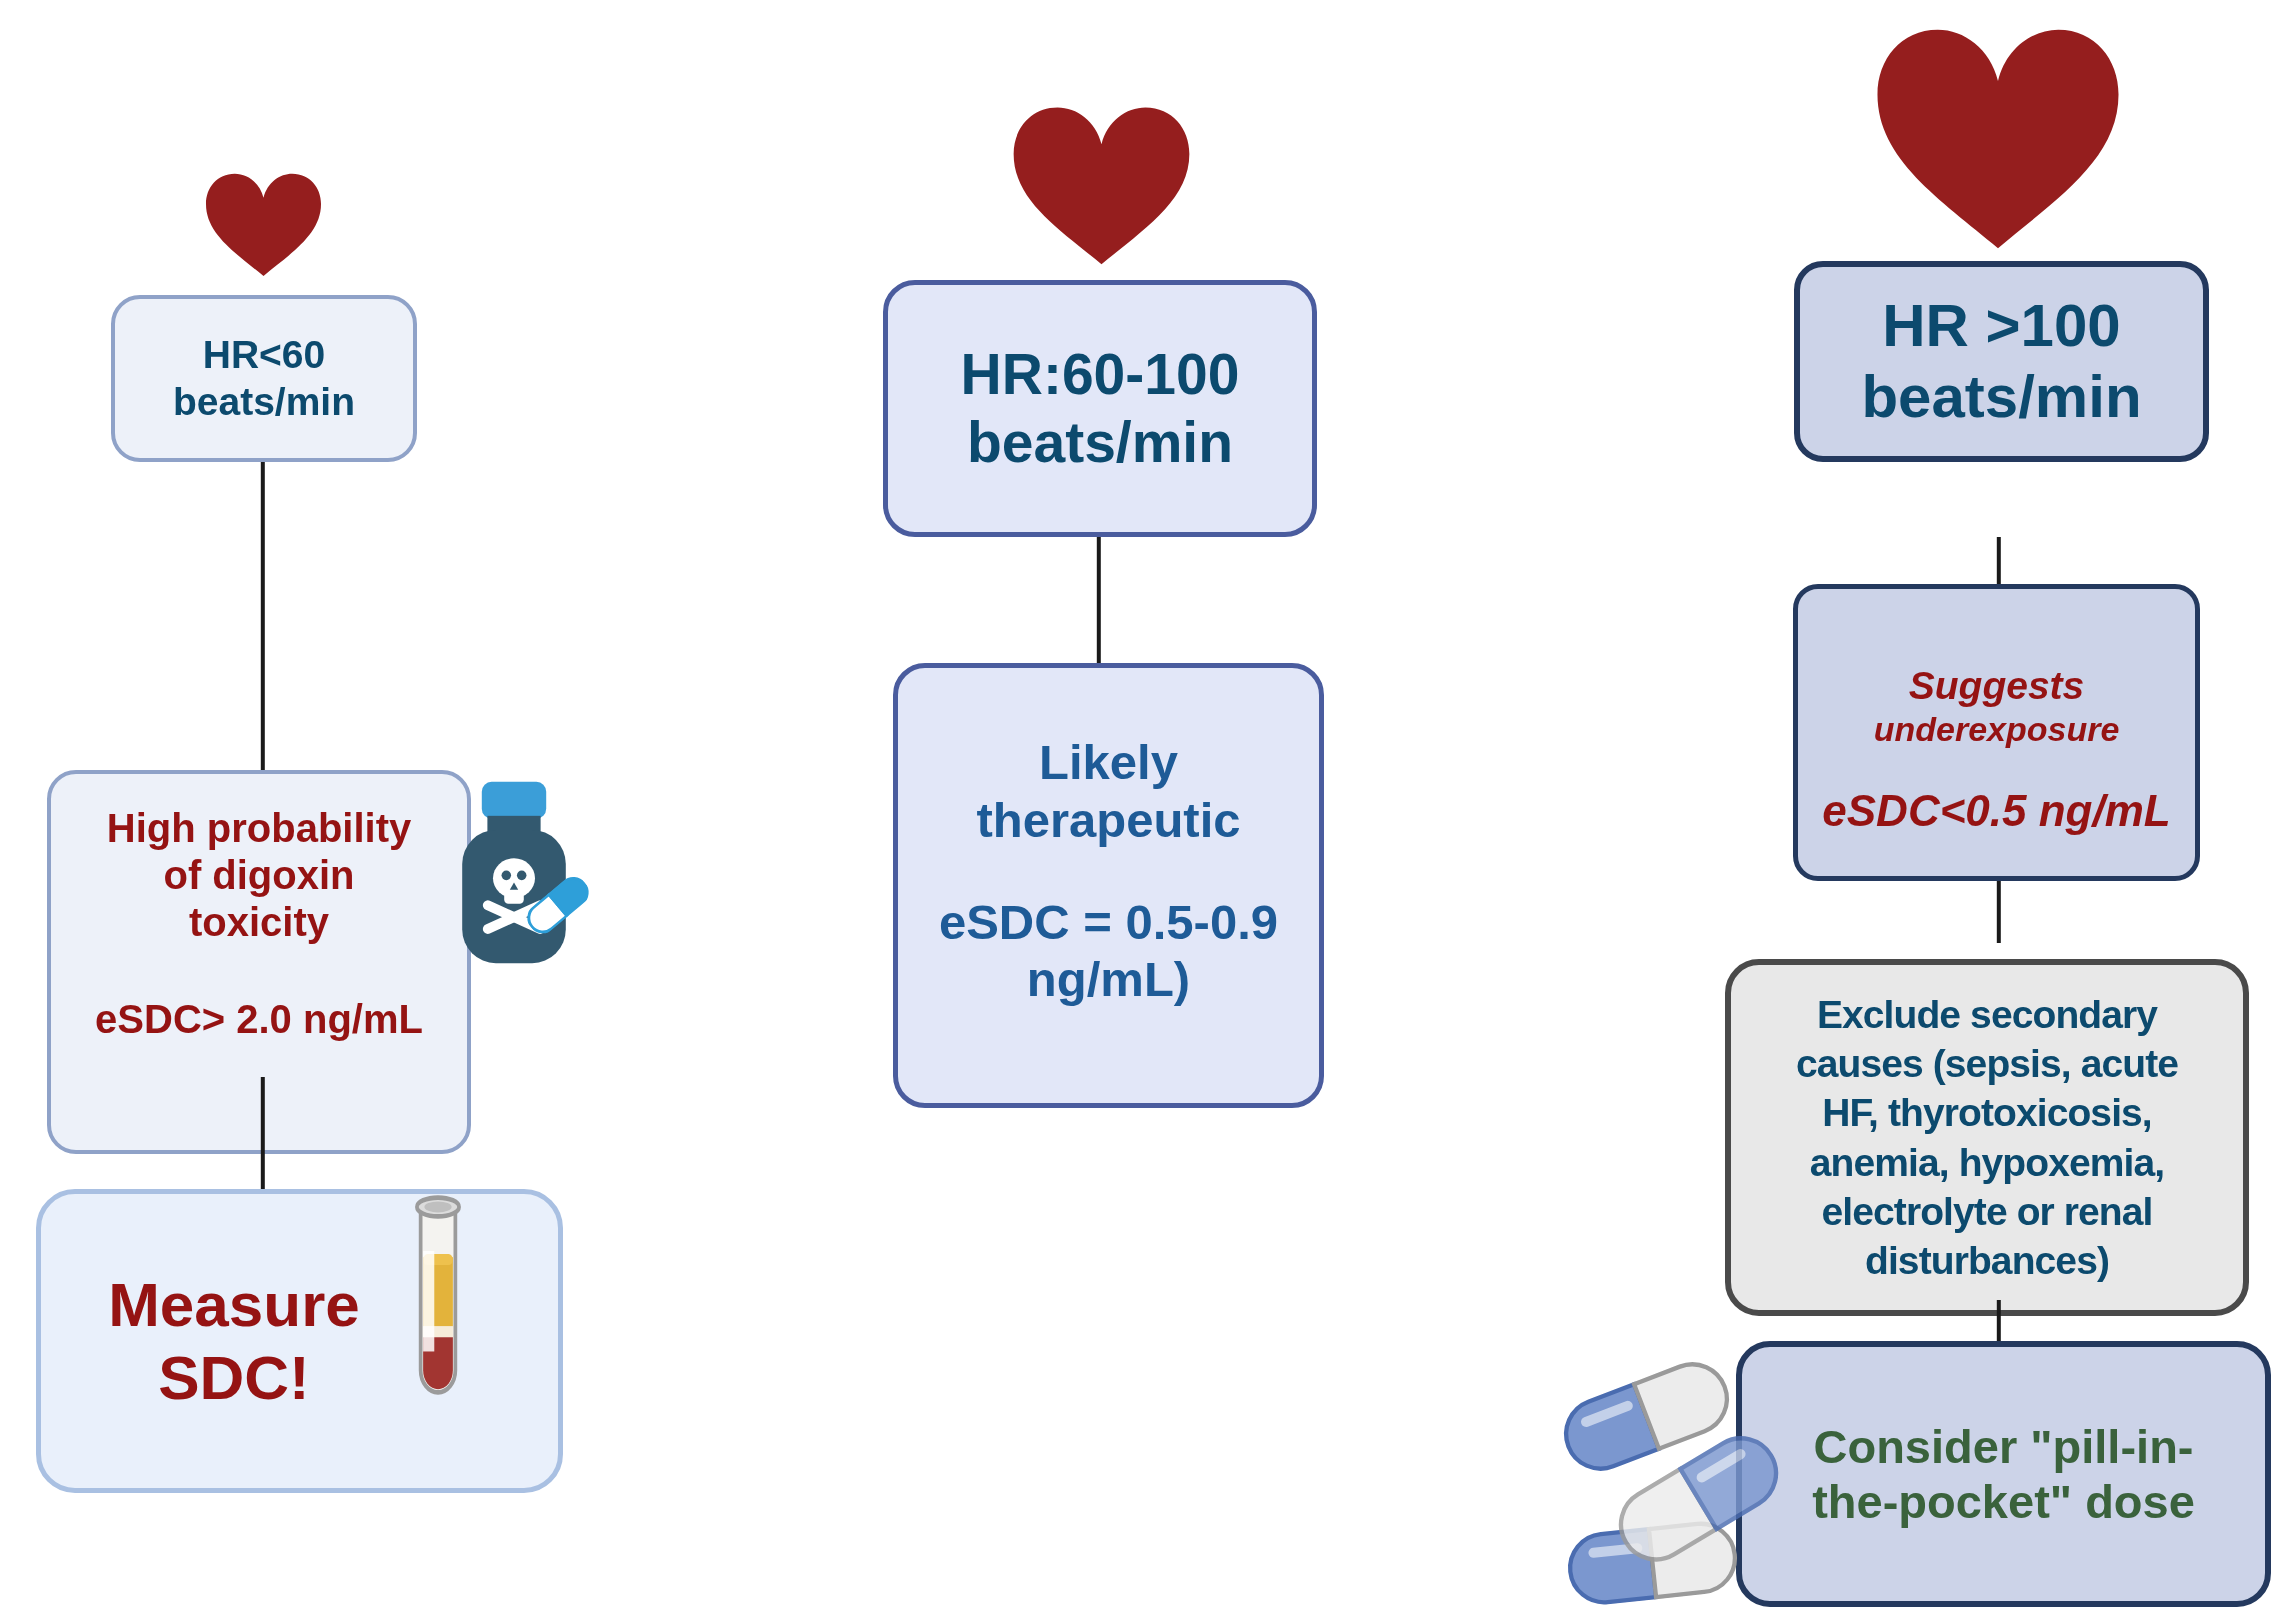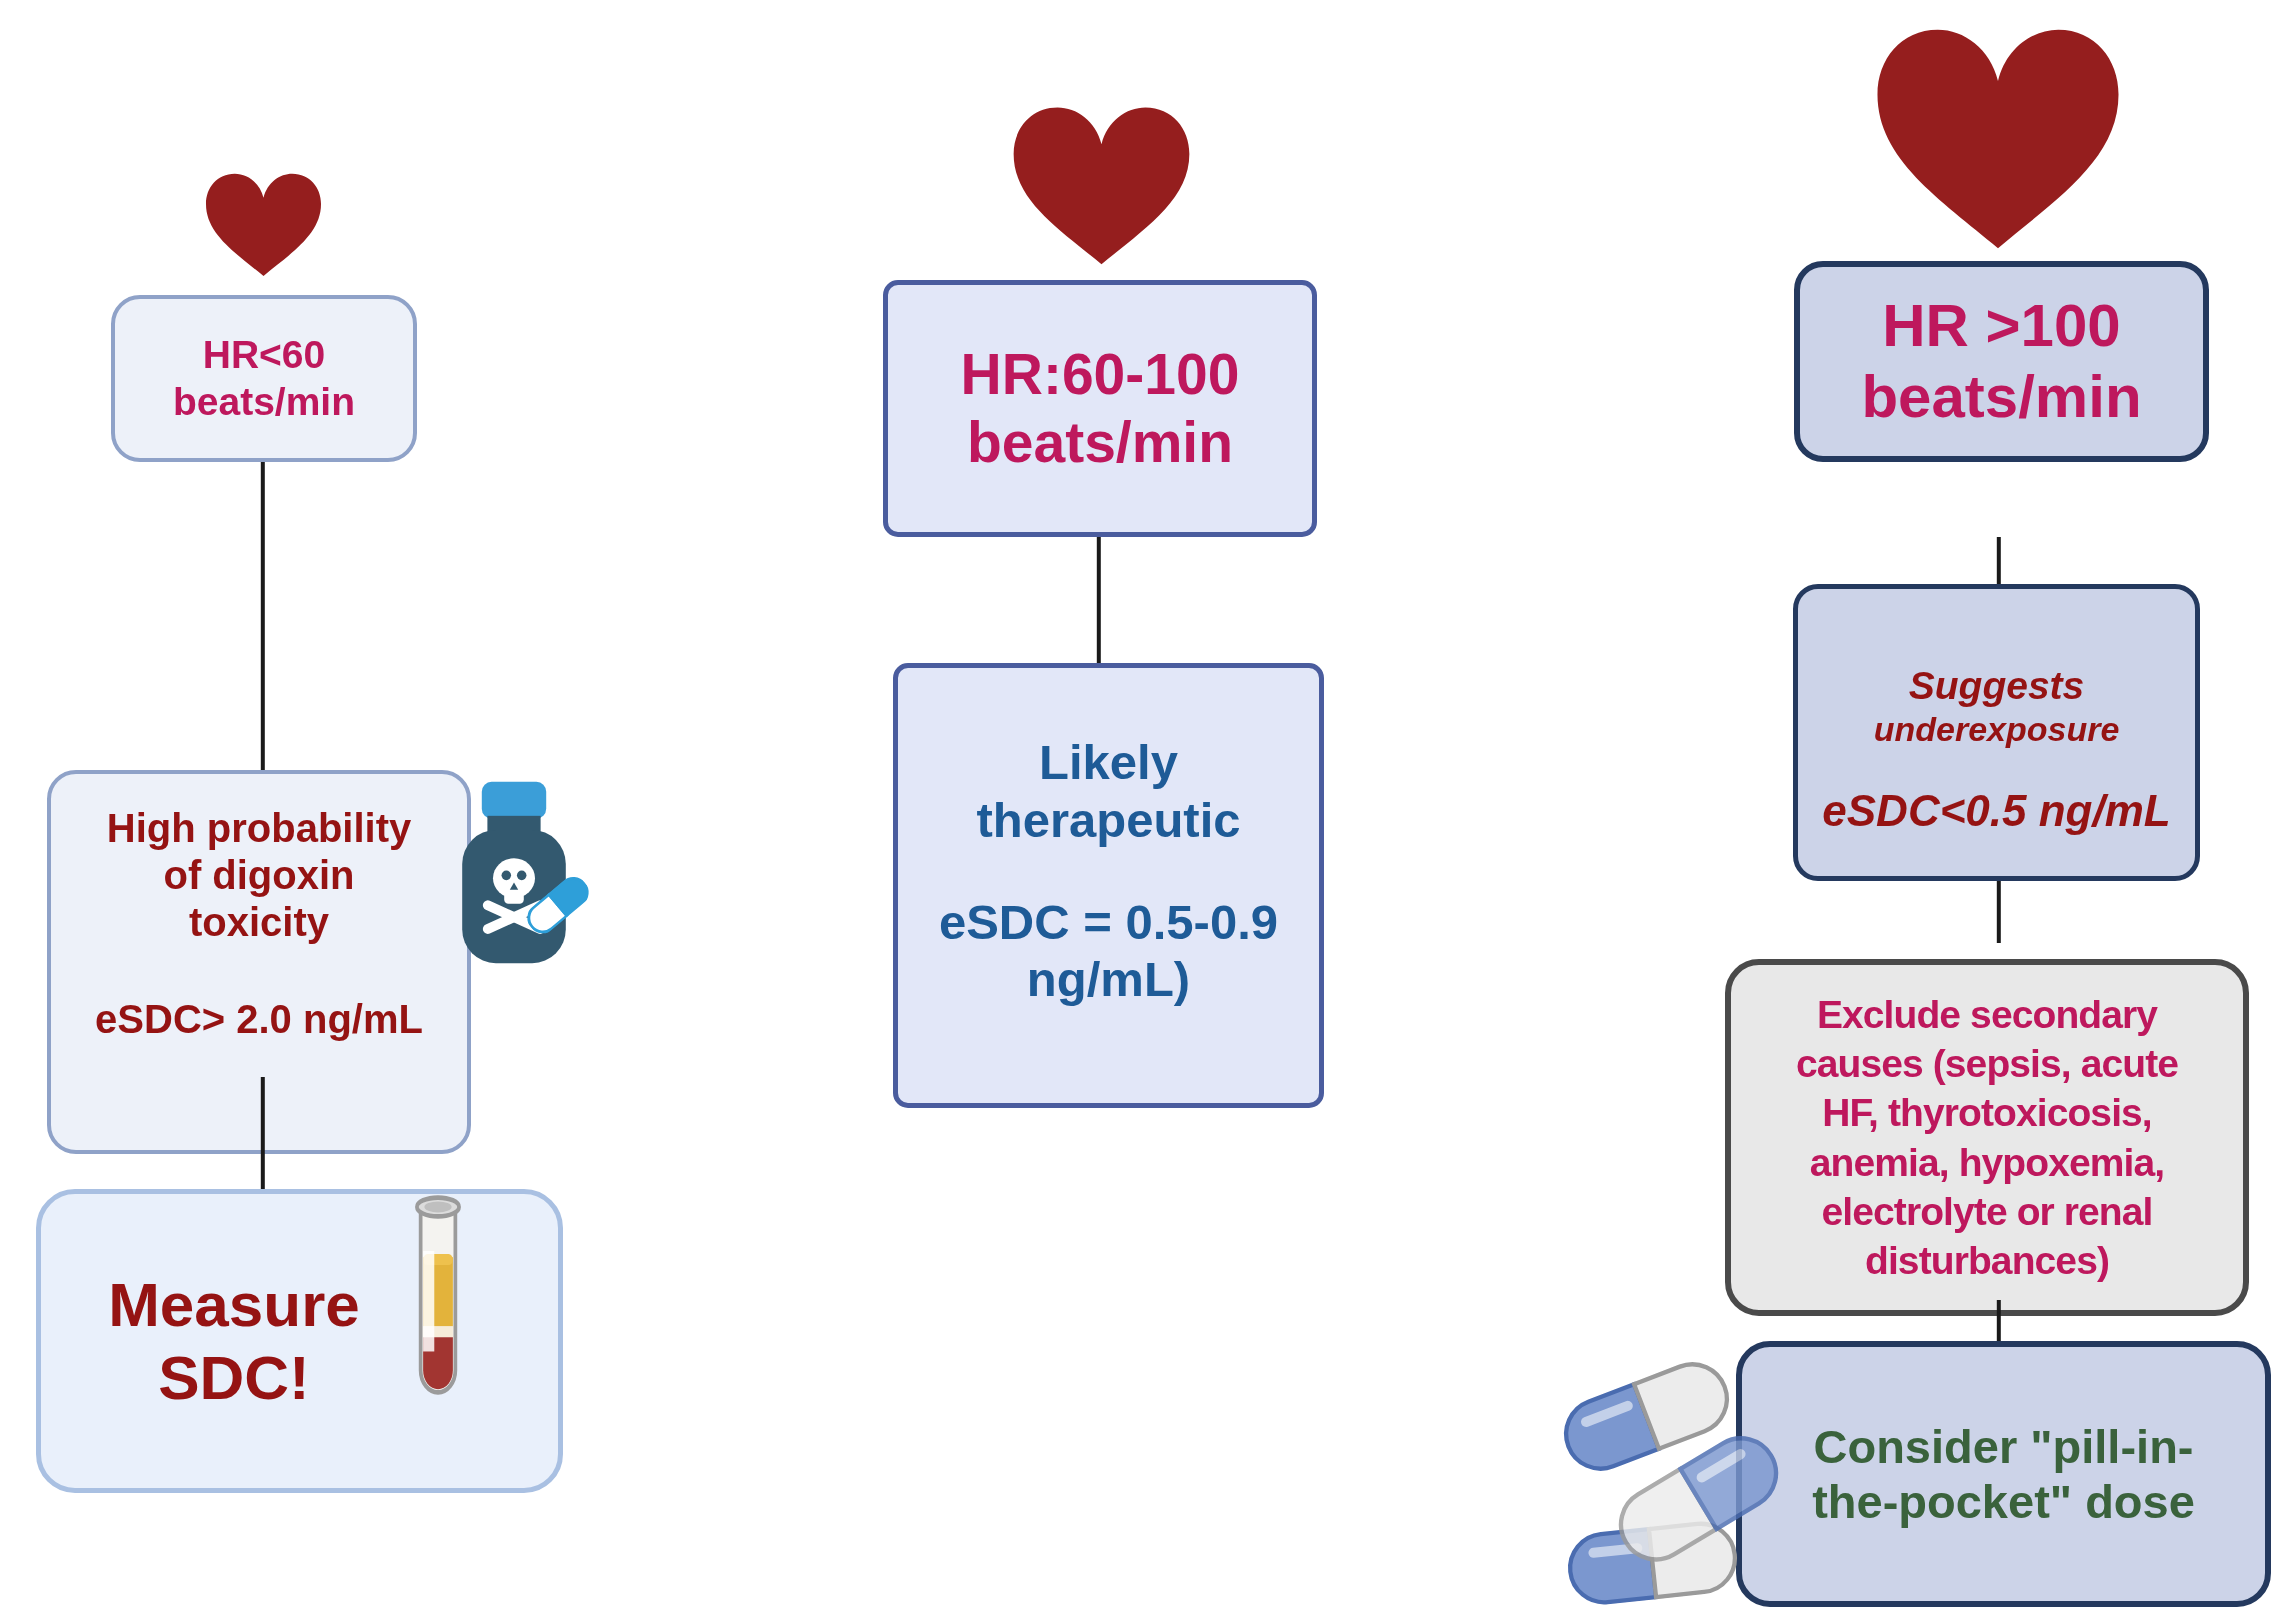--- a/index.html
+++ b/index.html
@@ -3,25 +3,25 @@
 <meta charset="utf-8">
 <style>
   html,body{margin:0;padding:0;background:#ffffff;width:2295px;height:1617px;overflow:hidden;}
   body{font-family:"Liberation Sans", sans-serif;font-weight:700;}
   .canvas{position:relative;width:2295px;height:1617px;background:#ffffff;}
   .abs{position:absolute;}
   .box{position:absolute;box-sizing:border-box;display:flex;flex-direction:column;
        align-items:center;justify-content:center;text-align:center;}
   .style-light{background:#edf1f9;border:4.4px solid #8fa2c8;border-radius:29px;}
   .style-light2{background:#e9f0fb;border:5.6px solid #a9c0e2;border-radius:39px;}
-  .style-peri{background:#e2e7f8;border:5.6px solid #4a5c9e;border-radius:15px;}
+  .style-peri{background:#e2e7f8;border:5.6px solid #4a5c9e;border-radius:32px;}
   .style-lav{background:#ccd3e8;border:6.2px solid #24395e;border-radius:29px;}
   .style-grey{background:#e8e8e8;border:6.9px solid #4a4a4a;border-radius:34px;}
   .connector{position:absolute;width:4.4px;background:#1a1a1a;transform:translateX(-50%);}
-  .t-black{color:#be185d;}
+  .t-black{color:#0c4a6e;}
   .t-red{color:#951313;}
   .t-blue{color:#1e5b97;}
   .t-green{color:#3a623c;}
   .ln{line-height:1.18;}
   .heart-svg{display:block;width:100%;height:100%;}
   .cap{display:block;width:100%;height:auto;}
   .exclude-text{letter-spacing:-0.9px;line-height:1.26;}
 </style>
 </head>
 <body>

